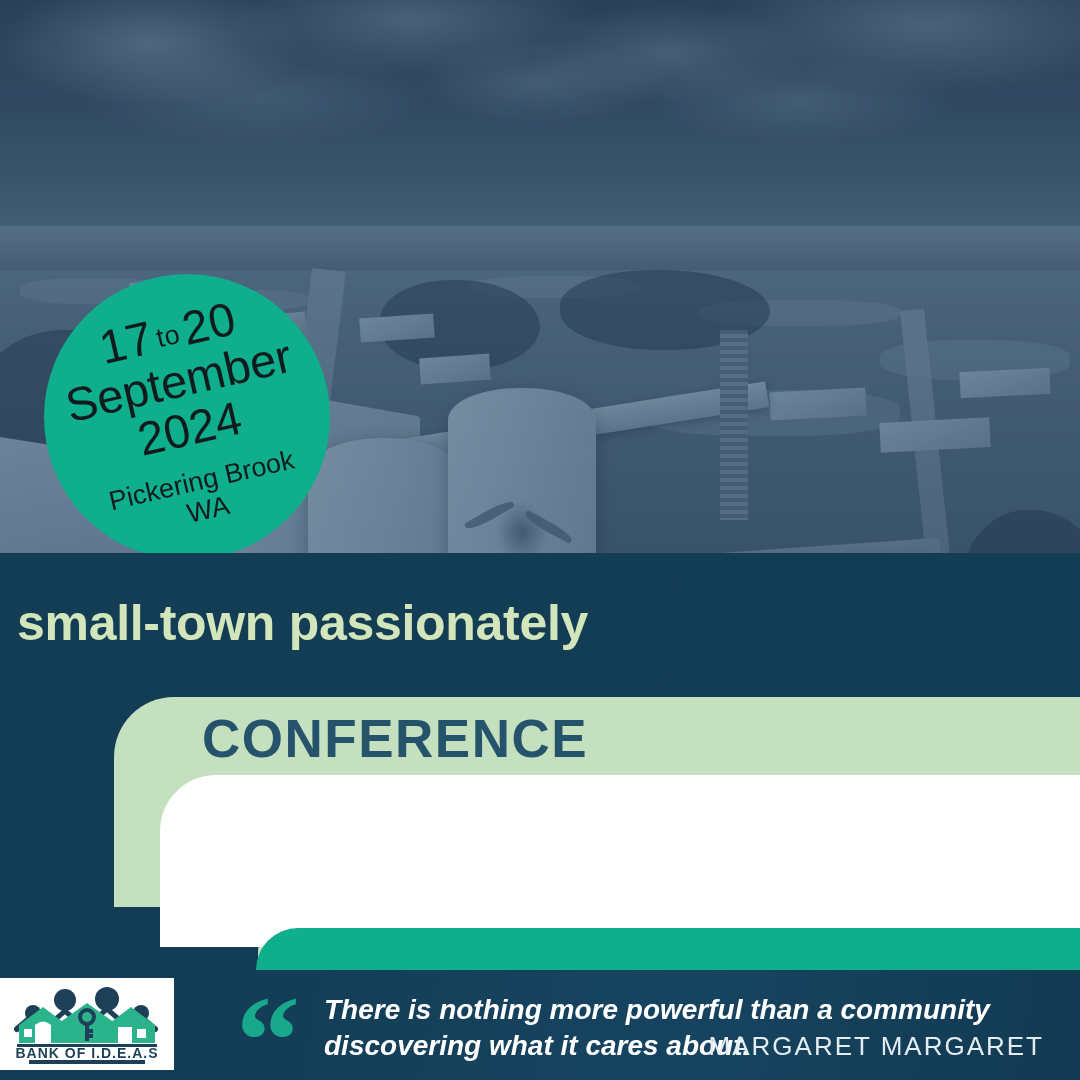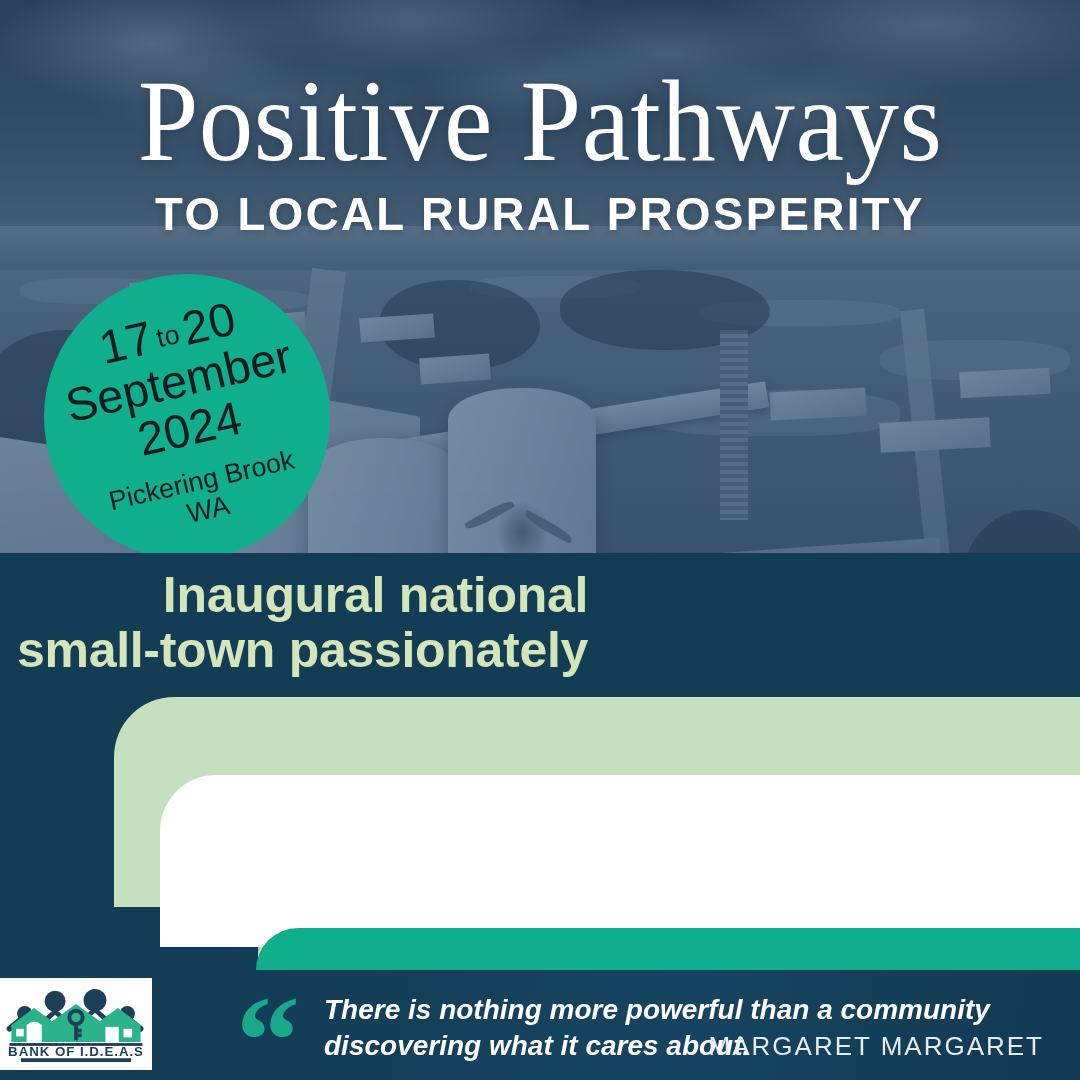--- a/index.html
+++ b/index.html
@@ -322,21 +322,21 @@
     font-size: 26px;
     letter-spacing: 2px;
     font-weight: 300;
     z-index: 11;
   }
 
   
   .logo-panel {
     position: absolute;
     left: 0; top: 976px;
-    width: 152px; height: 98px;
+    width: 174px; height: 98px;
     background: #ffffff;
     z-index: 11;
     display: flex;
     align-items: center;
     justify-content: center;
   }
   .logo-strip-top {
     position: absolute;
     left: 0; top: 968px;
     width: 190px; height: 10px;
@@ -415,48 +415,44 @@
         <div class="leaf" style="left:10%; top:38%; width:36%; height:10px; transform:rotate(-30deg);"></div>
         <div class="leaf" style="left:50%; top:42%; width:36%; height:10px; transform:rotate(28deg);"></div>
         <div class="leaf" style="left:12%; top:58%; width:34%; height:10px; transform:rotate(-24deg);"></div>
         <div class="leaf" style="left:50%; top:62%; width:34%; height:10px; transform:rotate(24deg);"></div>
       </div>
     </div>
     <div class="photo-tint"></div>
     <div class="photo-duo"></div>
   </div>
 
-  <div class="title-wrap">
-    <div class="title-main">Positive Pathways</div>
-    <div class="title-sub">TO LOCAL RURAL PROSPERITY</div>
-  </div>
 
   <div class="date-circle">
     <div class="date-inner">
       <div class="date-line1">
         <span>17</span><span class="to">to</span><span>20</span>
       </div>
       <div class="date-line2">September</div>
       <div class="date-line3">2024</div>
       <div class="date-place">
         <div>Pickering Brook</div>
         <div>WA</div>
       </div>
     </div>
   </div>
 
   <div class="navy-base"></div>
 
   <div class="sage-panel"></div>
+  <div class="conference-label">CONFERENCE</div>
 
   <div class="white-panel"></div>
 
   <div class="headline-banner">
     <div class="headline-text">
-      <div>Inaugural national</div>
       <div>small-town passionately</div>
     </div>
   </div>
 
   <div class="sage-band2"></div>
   <div class="teal-band"></div>
 
   <div class="quote-bar">
     <div class="quote-mark">“</div>
     <div class="quote-text">There is nothing more powerful than a community discovering what it cares about.</div>

